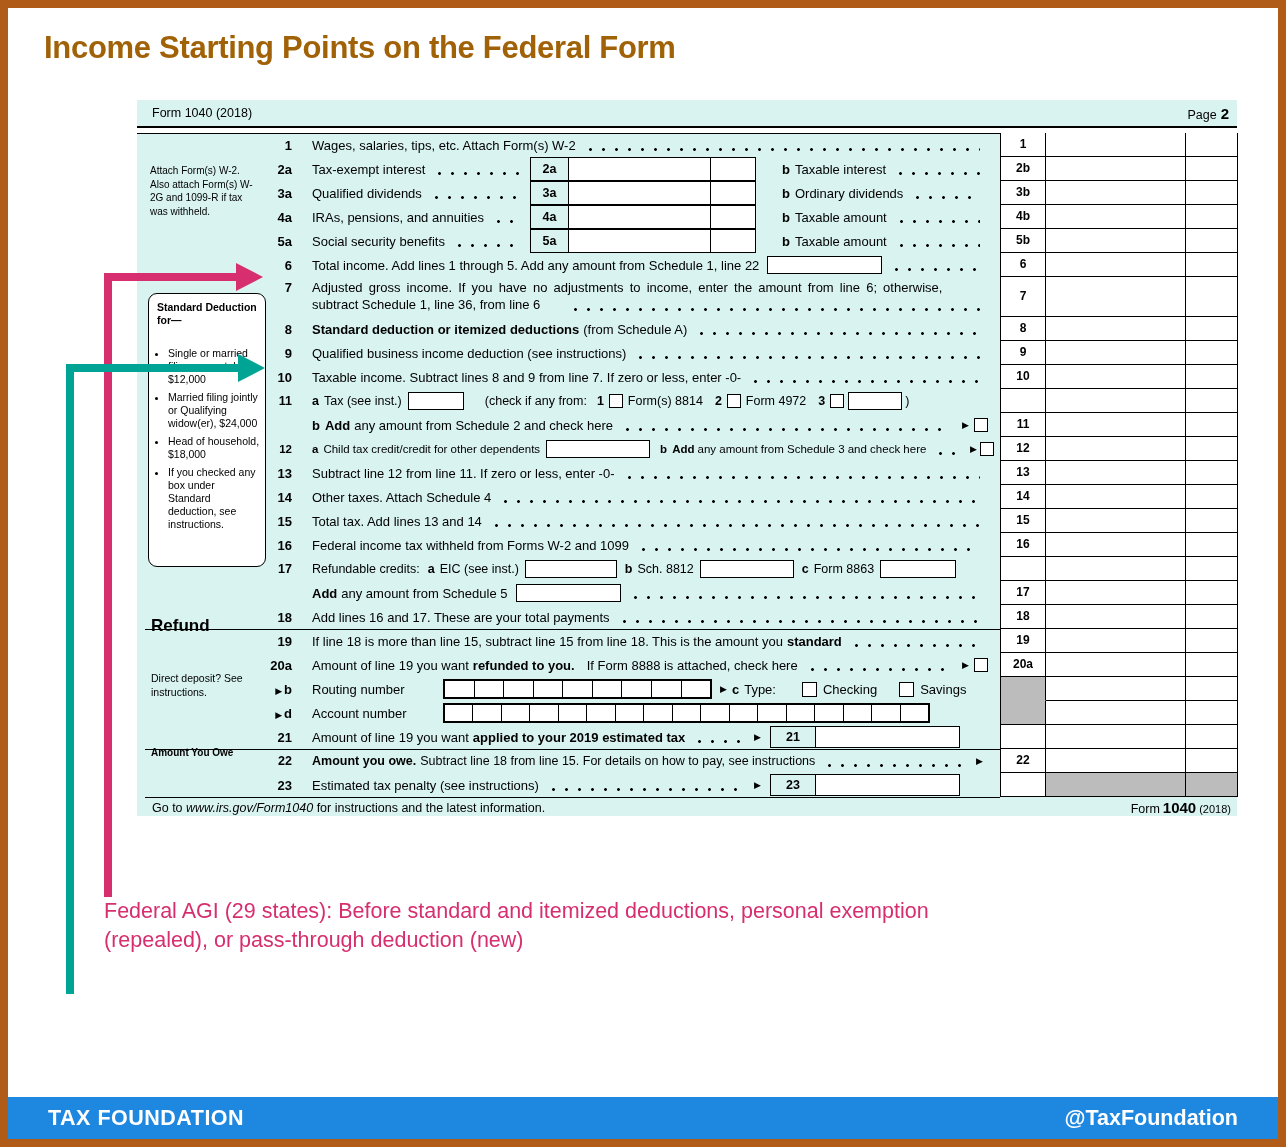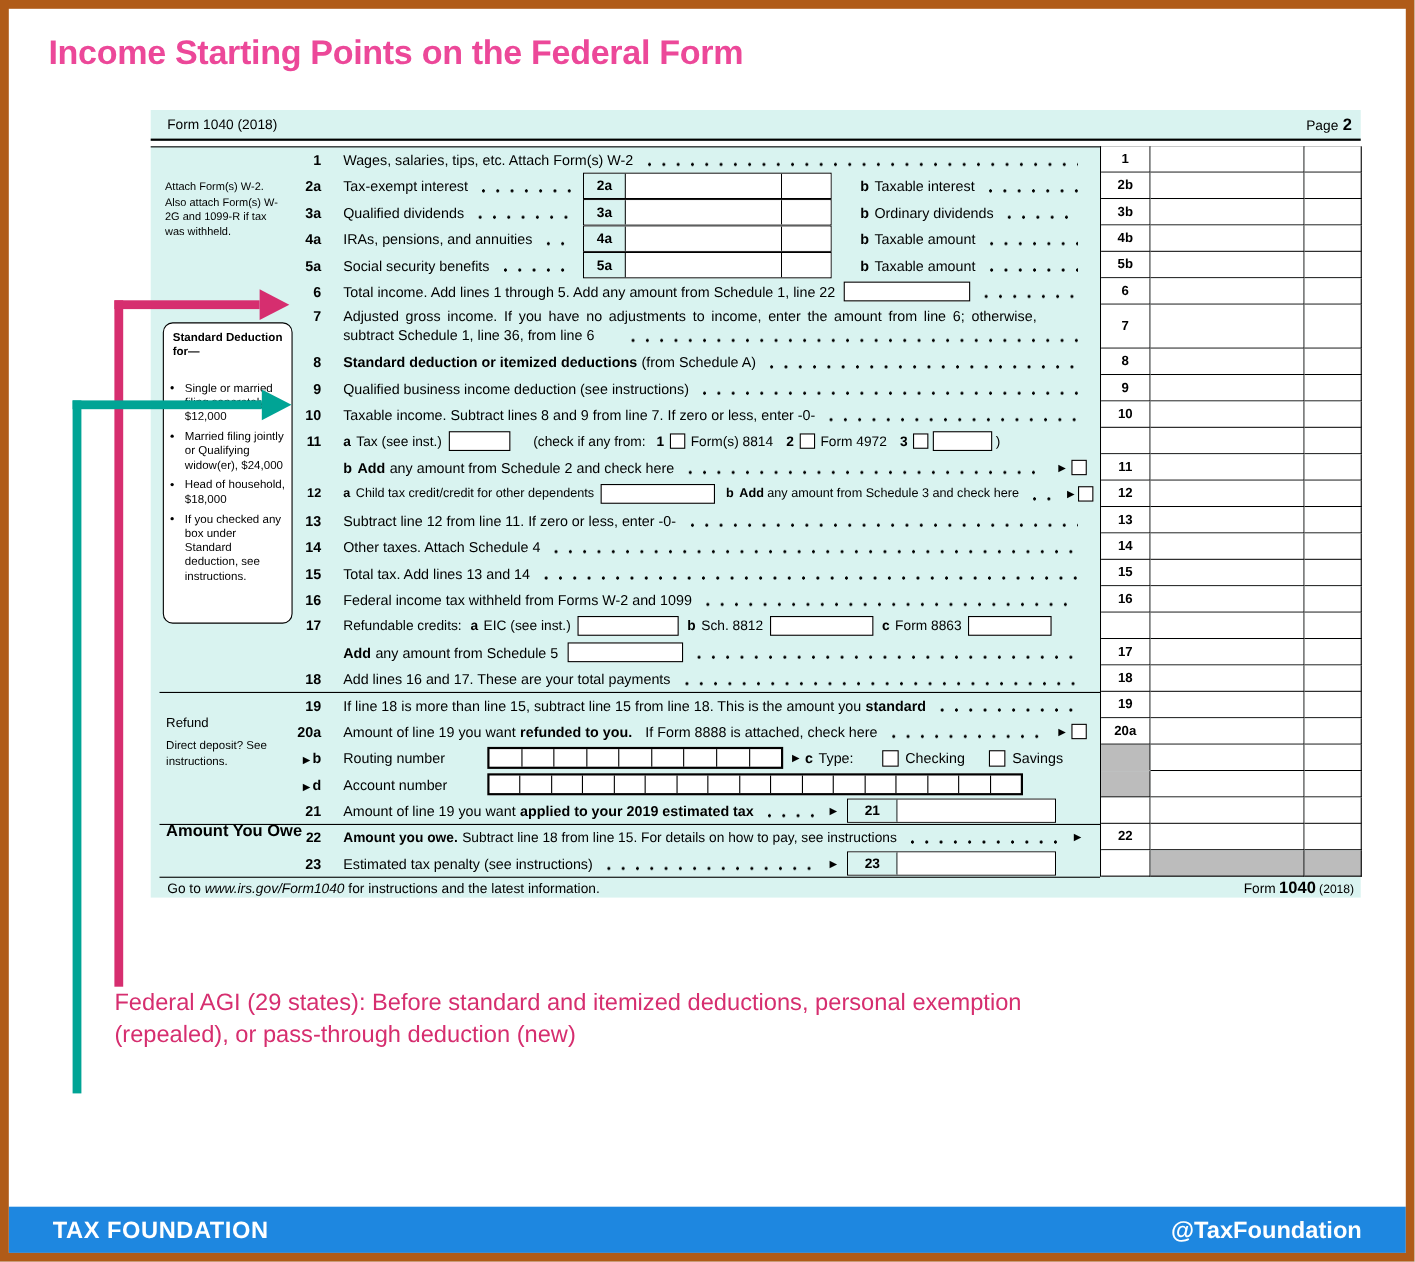--- a/index.html
+++ b/index.html
@@ -1,19 +1,19 @@
 <!DOCTYPE html>
 <html><head>
 <meta charset="utf-8">
 <style>
   *{box-sizing:border-box;margin:0;padding:0}
   body{margin:0;background:#888;font-family:"Liberation Sans","DejaVu Sans",sans-serif}
   .page{position:relative;width:1286px;height:1147px;background:#fff;color:#000;overflow:hidden}
   .border-overlay{position:absolute;inset:0;border:8px solid #b05b18;pointer-events:none;z-index:50}
-  .title{position:absolute;left:44px;top:30px;font-size:31px;font-weight:bold;color:#ec4899;letter-spacing:-.3px}
+  .title{position:absolute;left:44px;top:30px;font-size:31px;font-weight:bold;color:#a16207;letter-spacing:-.3px}
 
   
   .form{position:absolute;left:137px;top:100px;width:1100px;height:716px;font-size:13px}
   .fhdr{position:absolute;left:0;top:0;width:100%;height:28px;background:#d9f3f0;border-bottom:2px solid #000;
         display:flex;align-items:center;justify-content:space-between;padding:0 8px 0 15px;font-size:12.5px}
   .pgn{font-size:15px;font-weight:bold;margin-left:4px}
   .fbody{position:absolute;left:0;top:33px;width:100%;height:683px;background:#d9f3f0;border-top:1.5px solid #000}
 
   .row{position:absolute;left:0;width:863px;height:24px;display:flex;align-items:center;
        padding:0 12px 0 115px;white-space:nowrap}
@@ -59,23 +59,23 @@
   .gray{background:#bcbcbc !important}
   .nobb{border-bottom-color:#bcbcbc !important}
   .sline{position:absolute;left:8px;width:855px;border-top:1.5px solid #000}
 
   .attach{position:absolute;left:13px;top:64px;width:106px;font-size:10px;line-height:13.5px;white-space:normal}
   .stdbox{position:absolute;left:11px;top:193px;width:118px;height:274px;background:#fff;border:1.5px solid #000;
           border-radius:9px;padding:7px 5px 6px 8px;font-size:10.5px;line-height:13px}
   .stdbox .st{font-weight:bold;margin-bottom:20px}
   .stdbox ul{margin:0;padding-left:11px;list-style:disc}
   .stdbox li{margin-bottom:5px}
-  .refund{position:absolute;left:14px;top:550px;font-size:12px;font-weight:normal}
+  .refund{position:absolute;left:14px;top:516px;font-size:17px;font-weight:bold}
   .ddep{position:absolute;left:14px;top:572px;width:94px;font-size:10.5px;line-height:13.5px}
-  .owe{position:absolute;left:14px;top:647px;font-size:15px;font-weight:bold;white-space:nowrap}
+  .owe{position:absolute;left:14px;top:647px;font-size:10px;font-weight:bold;white-space:nowrap}
   .ffoot{position:absolute;left:0;top:699px;width:100%;font-size:12.5px;padding:0 6px 0 15px;
          display:flex;justify-content:space-between;align-items:center}
   .furl{font-style:italic}
   .fnum{font-size:15px;font-weight:bold;margin:0 3px}
 
   
   .pv{position:absolute;left:104px;top:273px;width:8px;height:624px;background:#d62e6f;z-index:9}
   .ph{position:absolute;left:104px;top:273px;width:132px;height:8px;background:#d62e6f;z-index:9}
   .phead{position:absolute;left:236px;top:263px;width:0;height:0;border-left:27px solid #d62e6f;
          border-top:14px solid transparent;border-bottom:14px solid transparent;z-index:9}

